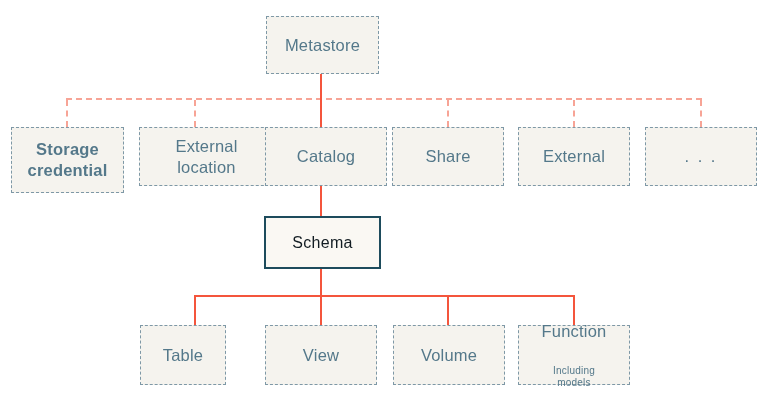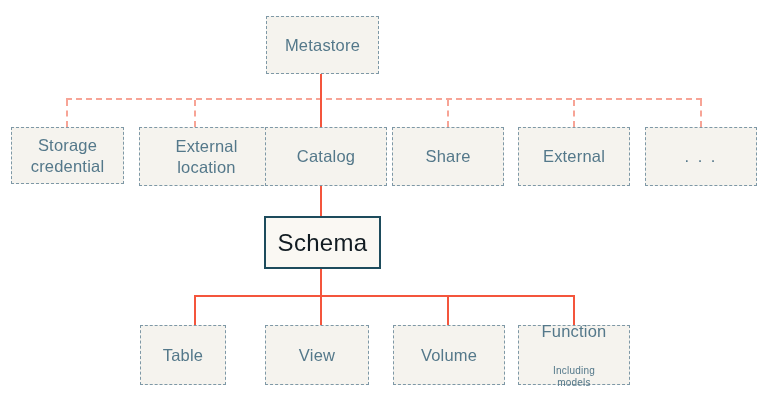--- a/index.html
+++ b/index.html
@@ -35,21 +35,21 @@
     font-size: 10px;
     font-weight: 500;
     line-height: 1.2;
     max-width: 70px;
     margin-top: 1px;
   }
   .node.schema-node {
     background: var(--schema-fill);
     border: 2px solid var(--schema-border);
     color: var(--schema-text);
-    font-size: 24px;
+    font-size: 16px;
     font-weight: 400;
     letter-spacing: 0.3px;
   }
   .node.ellipsis-node { letter-spacing: 2px; }
 
   
   .solid-v, .solid-h {
     position: absolute;
     background: var(--solid-connector);
   }
@@ -83,21 +83,21 @@
   <div class="solid-v" style="left:320px; top:269px; height:56px;"></div>
   <div class="solid-h" style="left:194px; top:295px; width:381px;"></div>
   <div class="solid-v" style="left:194px; top:296px; height:29px;"></div>
   <div class="solid-v" style="left:447px; top:296px; height:29px;"></div>
   <div class="solid-v" style="left:573px; top:296px; height:29px;"></div>
 
   <div class="node" style="left:266px; top:16px; width:113px; height:58px;">
     <span class="label">Metastore</span>
   </div>
 
-  <div class="node" style="left:11px; top:127px; width:113px; height:57px;">
+  <div class="node" style="left:11px; top:127px; width:113px; height:66px;font-weight:bold;">
     <span class="label">Storage credential</span>
   </div>
   <div class="node" style="left:139px; top:127px; width:135px; height:59px;">
     <span class="label">External location</span>
   </div>
   <div class="node" style="left:265px; top:127px; width:122px; height:59px;">
     <span class="label">Catalog</span>
   </div>
   <div class="node" style="left:392px; top:127px; width:112px; height:59px;">
     <span class="label">Share</span>
@@ -109,21 +109,21 @@
     <span class="label">. . .</span>
   </div>
 
   <div class="node schema-node" style="left:264px; top:216px; width:117px; height:53px;">
     <span class="label">Schema</span>
   </div>
 
   <div class="node" style="left:140px; top:325px; width:86px; height:60px;">
     <span class="label">Table</span>
   </div>
-  <div class="node" style="left:265px; top:325px; width:104px; height:60px;">
+  <div class="node" style="left:265px; top:325px; width:112px; height:60px;">
     <span class="label">View</span>
   </div>
   <div class="node" style="left:393px; top:325px; width:112px; height:60px;">
     <span class="label">Volume</span>
   </div>
   <div class="node" style="left:518px; top:325px; width:112px; height:60px;gap:22px;">
     <span class="label">Function</span>
     <span class="sublabel">Including models</span>
   </div>
 

